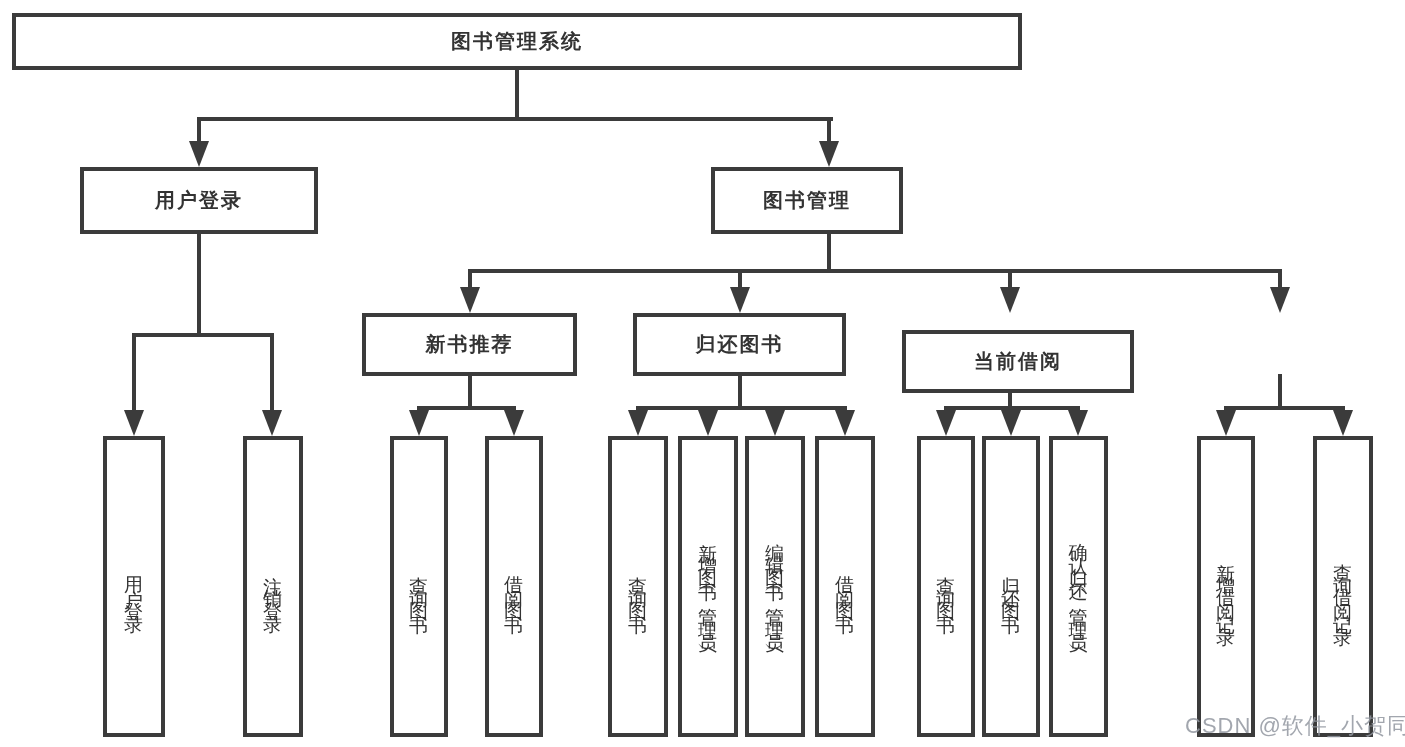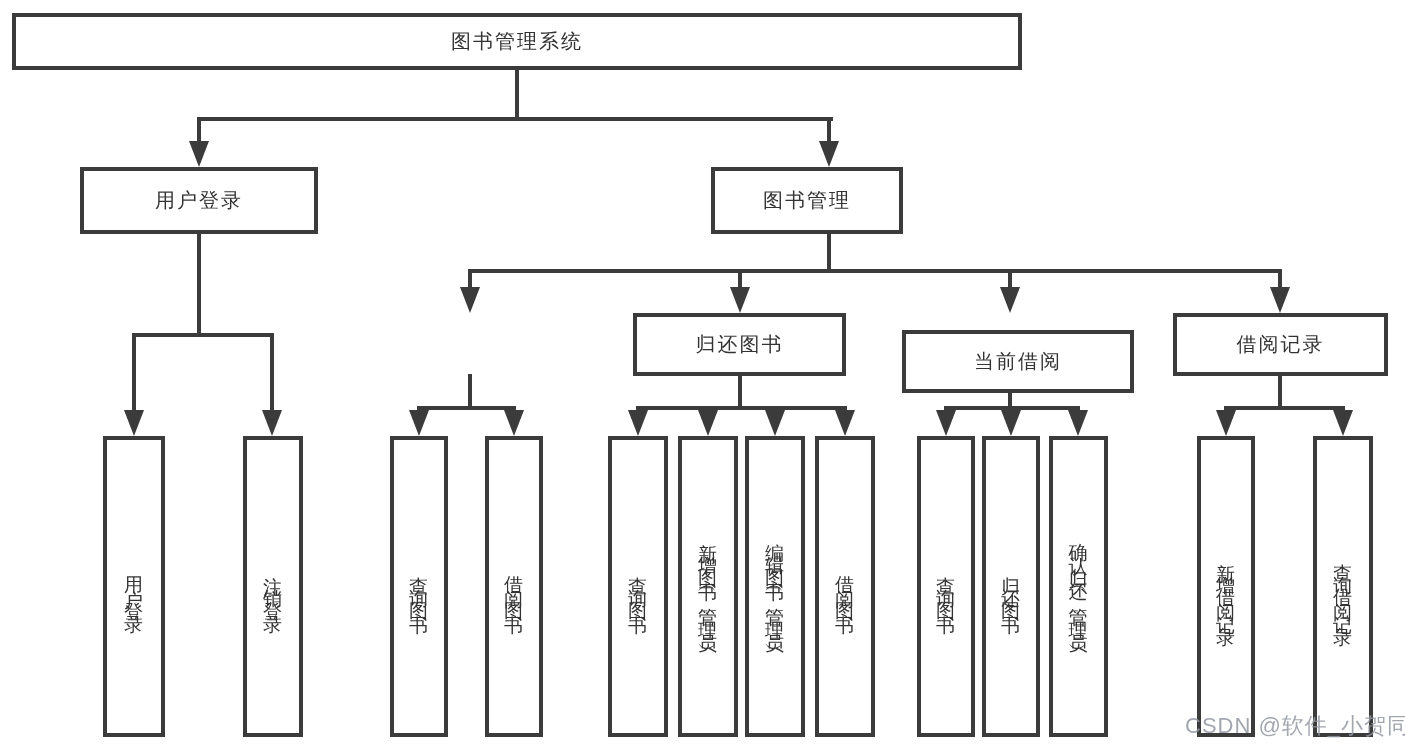--- a/index.html
+++ b/index.html
@@ -5,21 +5,21 @@
   html,body { margin:0; padding:0; background:#ffffff; }
   #canvas {
     position:relative; width:1405px; height:747px; background:#ffffff;
     font-family:"Liberation Sans","DejaVu Sans",sans-serif; overflow:hidden;
   }
   .box {
     position:absolute; background:#ffffff; border:4px solid #3b3b3b;
     box-sizing:border-box; display:flex; align-items:center; justify-content:center;
     color:#333333; z-index:2;
   }
-  .h  { font-size:20px; letter-spacing:2px; }
+  .h  { font-size:20px; letter-spacing:2px;font-weight:bold; }
   .vert span {
     writing-mode:vertical-rl; text-orientation:mixed;
     font-size:19px; letter-spacing:13px; line-height:1;
   }
   .ln { position:absolute; background:#3b3b3b; z-index:1; }
   .ar {
     position:absolute; width:0; height:0; z-index:1;
     border-left:10px solid transparent; border-right:10px solid transparent;
     border-top:26px solid #3b3b3b;
   }
@@ -37,28 +37,28 @@
     <span>图书管理系统</span>
   </div>
 
   <div class="box h" style="left:80px;top:167px;width:238px;height:67px">
     <span>用户登录</span>
   </div>
   <div class="box h" style="left:711px;top:167px;width:192px;height:67px">
     <span>图书管理</span>
   </div>
 
+  <div class="box h" style="left:362px;top:313px;width:215px;height:63px">
+    <span>新书推荐</span>
+  </div>
   <div class="box h" style="left:633px;top:313px;width:213px;height:63px">
     <span>归还图书</span>
   </div>
   <div class="box h" style="left:902px;top:330px;width:232px;height:63px">
     <span>当前借阅</span>
-  </div>
-  <div class="box h" style="left:1173px;top:313px;width:215px;height:63px">
-    <span>借阅记录</span>
   </div>
 
   <div class="box vert" style="left:103px;top:436px;width:62px;height:301px">
     <span>用户登录</span>
   </div>
   <div class="box vert" style="left:243px;top:436px;width:60px;height:301px">
     <span>注销登录</span>
   </div>
 
   <div class="box vert" style="left:390px;top:436px;width:58px;height:301px">

